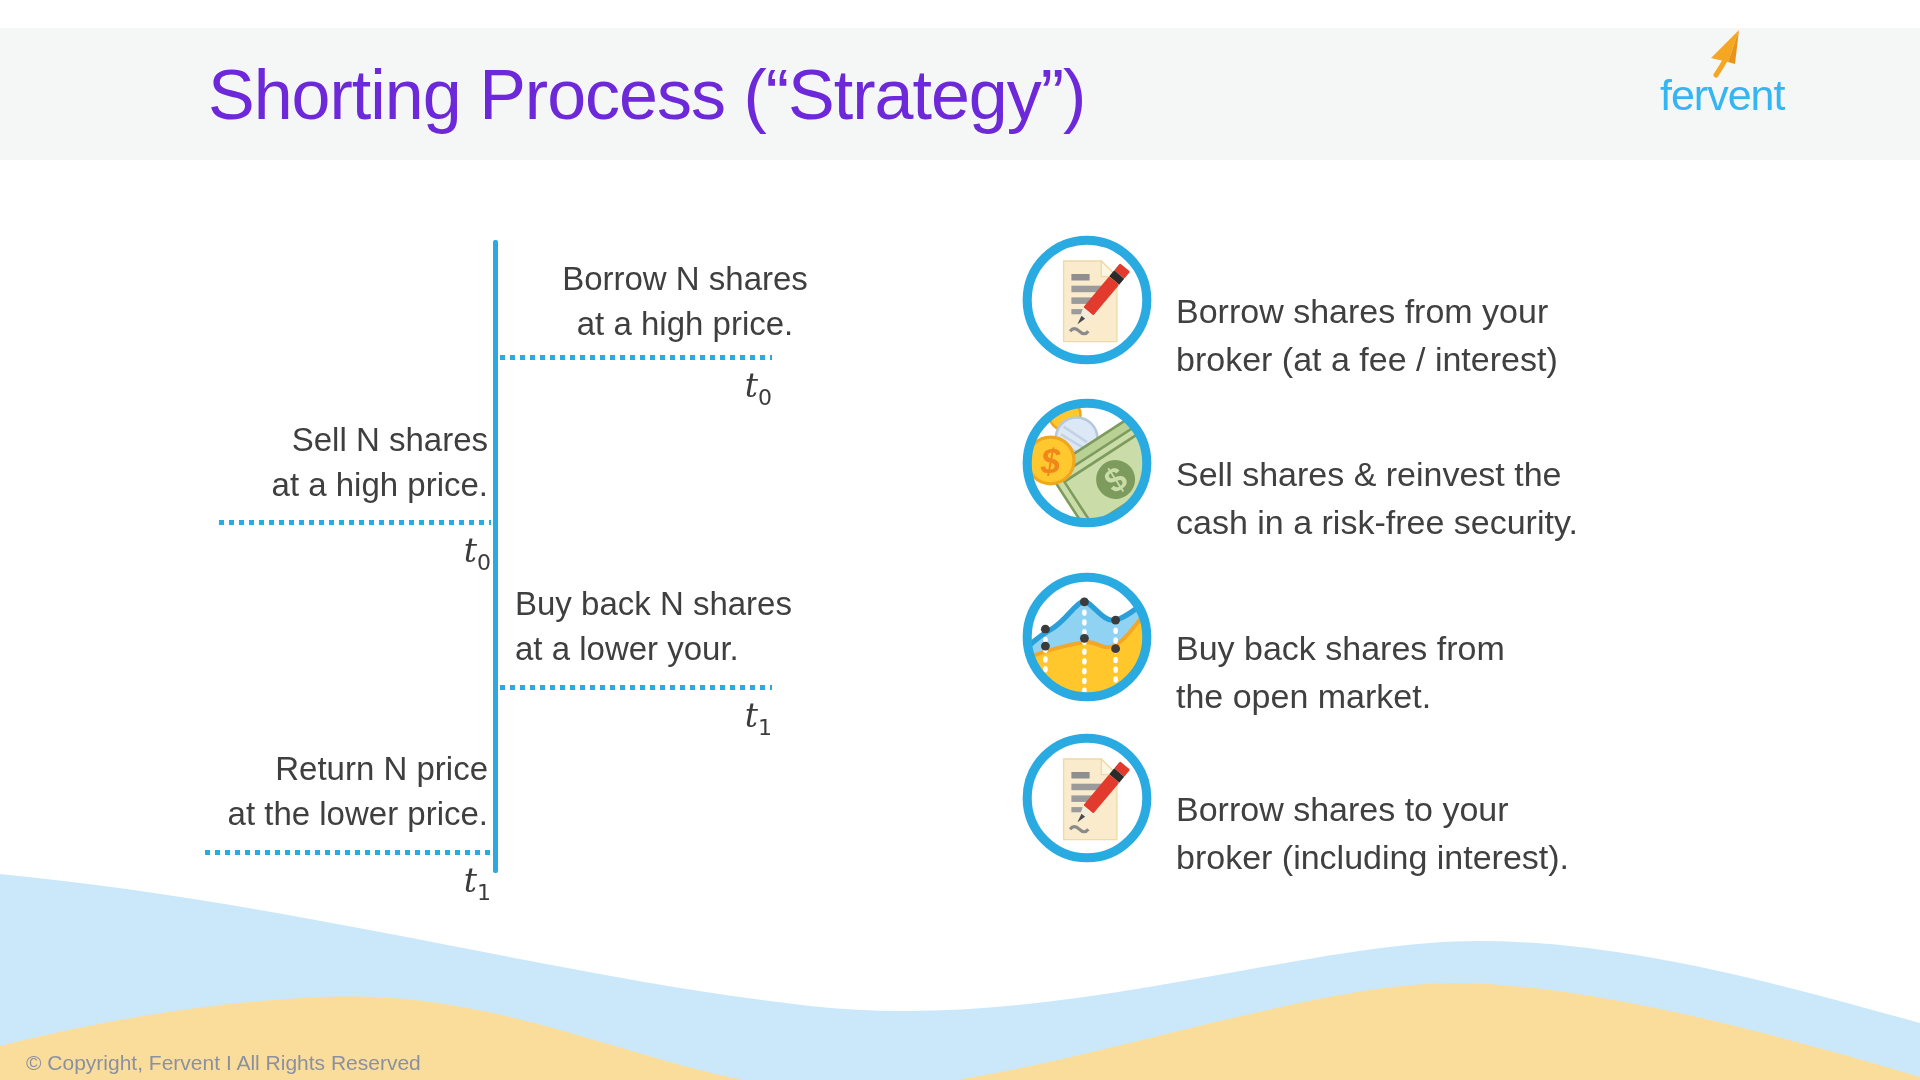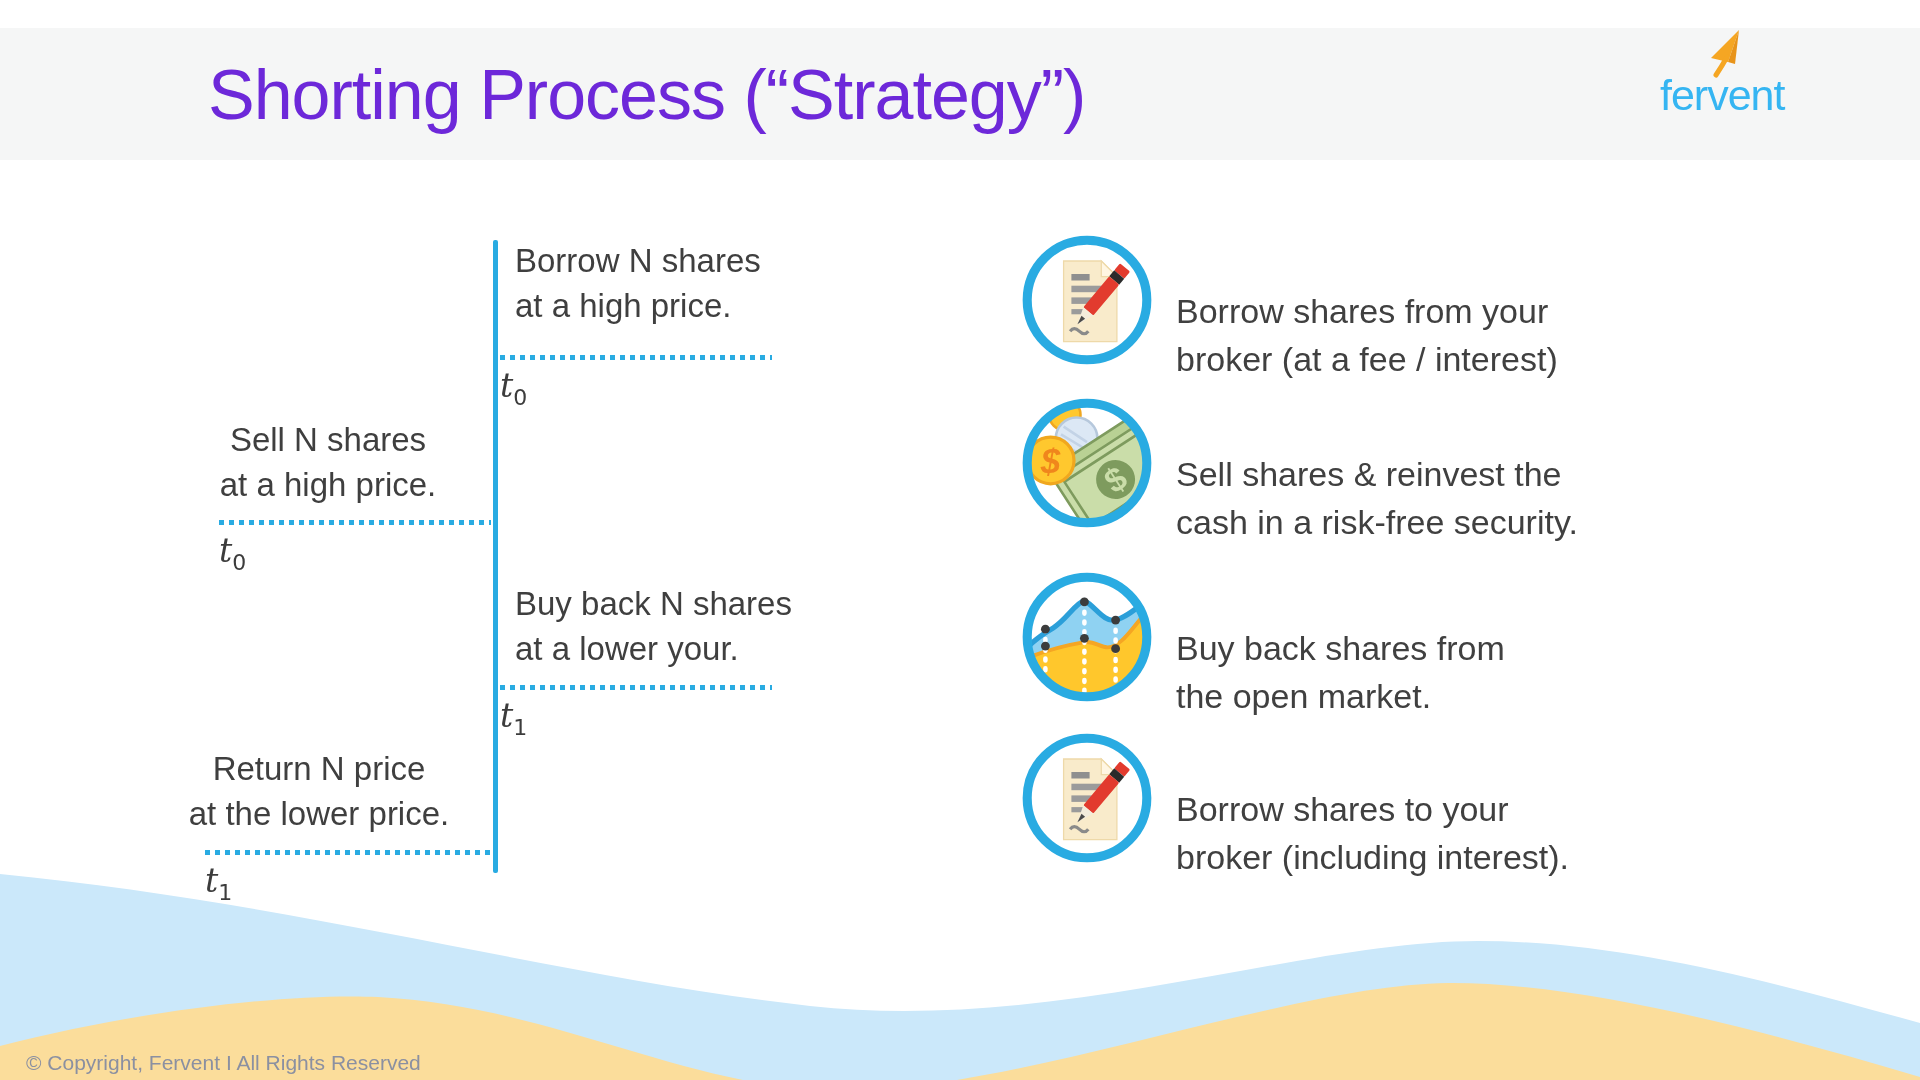--- a/index.html
+++ b/index.html
@@ -17,23 +17,23 @@
 
   
   .brand-logo{left:1660px;top:60px;font-size:43px;line-height:70px;color:#35b5f2;letter-spacing:-1px;white-space:nowrap;}
   .logo-v{position:relative;display:inline-block;}
   .logo-arrow{position:absolute;left:1px;top:-32px;width:36px;height:48px;overflow:visible;}
 
   
   .timeline-axis{left:493px;top:240px;width:5px;height:633px;background:#29abe2;border-radius:2px;}
   .tl-label{font-size:33px;line-height:45px;color:#3f3f3f;}
   .tl-right{text-align:left;}
-  .tl-left{text-align:center;}
+  .tl-left{text-align:right;}
   .dotted{height:5px;background-image:repeating-linear-gradient(90deg,#29abe2 0 5px,transparent 5px 10px);}
-  .time-label{font-family:"DejaVu Serif", serif;font-style:italic;font-size:33px;color:#3c3c3c;text-align:left;}
+  .time-label{font-family:"DejaVu Serif", serif;font-style:italic;font-size:33px;color:#3c3c3c;text-align:right;}
   .time-label sub{font-size:22px;font-style:normal;font-family:"DejaVu Sans", sans-serif;}
 
   
   .step-icon{width:130px;height:130px;}
   .step-text{font-size:34px;line-height:48px;color:#404040;white-space:nowrap;margin-top:35px;}
 
   
   .copyright-text{left:26px;top:1051px;font-size:21px;color:#8b90a1;}
   .waves{left:0;top:0;width:1920px;height:1080px;pointer-events:none;}
 </style>
@@ -49,21 +49,21 @@
 <div class="abs page-title">Shorting Process (“Strategy”)</div>
 
 <div class="abs brand-logo"><span>fer</span><span class="logo-v"><span>v</span><svg class="logo-arrow" viewBox="0 0 36 48">
         <path d="M3 30 L31 2 L20 34 Z" fill="#f5a623"></path>
         <path d="M20 34 L31 2 L27 36 Z" fill="#e8941a"></path>
         <path d="M8 47 Q14 38 19 29" stroke="#f5a623" stroke-width="5" fill="none" stroke-linecap="round"></path>
       </svg></span><span>ent</span></div>
 
 <div class="abs timeline-axis"></div>
 
-<div class="abs tl-label tl-right" style="left:515px;top:238px;width:340px;">
+<div class="abs tl-label tl-right" style="left:515px;top:256px;width:340px;text-align:center;">
   <div>Borrow N shares</div>
     <div>at a high price.</div>
 </div>
 <div class="abs dotted" style="left:500px;top:355px;width:272px;"></div>
 <div class="abs time-label" style="left:500px;top:366px;width:272px;"><span>t</span><sub>0</sub></div>
 
 <div class="abs tl-label tl-left" style="left:168px;top:417px;width:320px;">
   <div>Sell N shares</div>
     <div>at a high price.</div>
 </div>

